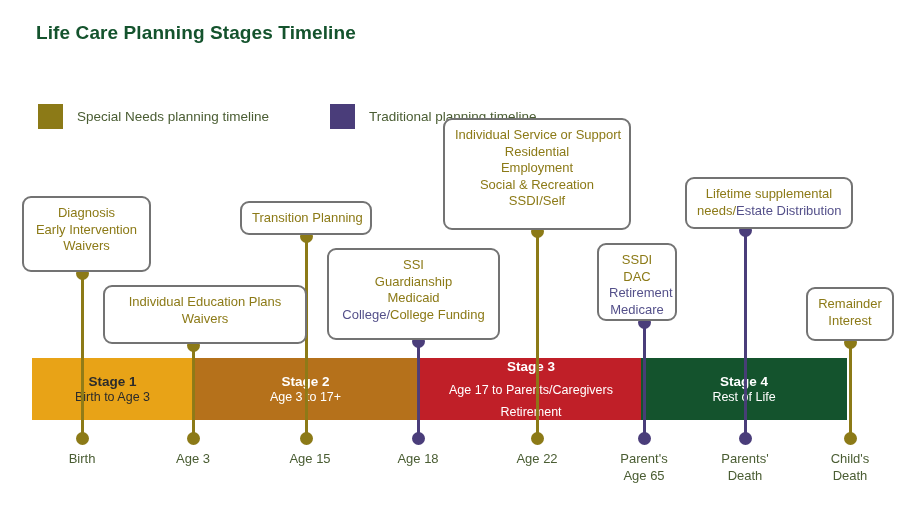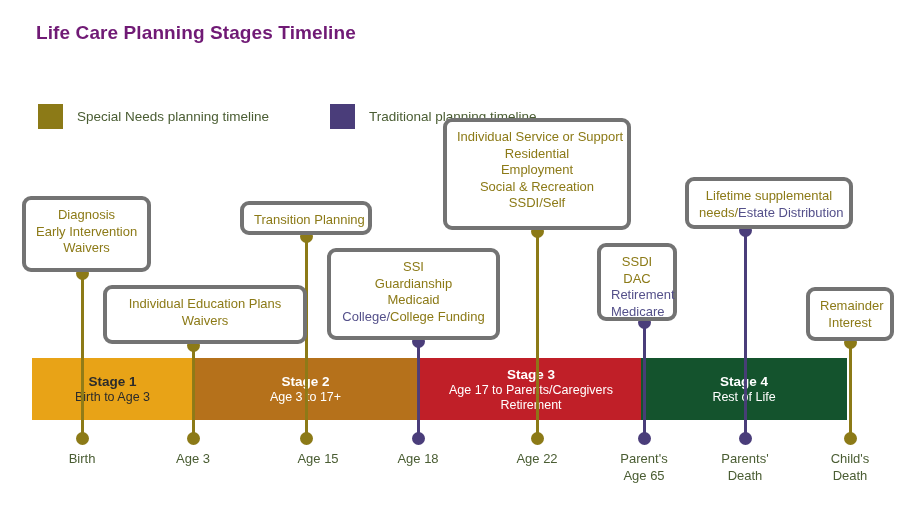--- a/index.html
+++ b/index.html
@@ -7,38 +7,38 @@
     width:915px;height:528px;position:relative;overflow:hidden;
     background:#ffffff;
     font-family:"Liberation Sans","DejaVu Sans",sans-serif;
   }
   #stage{position:absolute;left:0;top:0;width:915px;height:528px;}
 
   
   .title{
     position:absolute;left:36px;top:22px;
     font-size:19px;font-weight:bold;letter-spacing:.1px;
-    color:#701a75;white-space:nowrap;
+    color:#14532d;white-space:nowrap;
   }
 
   
   .legend-item{position:absolute;display:flex;align-items:center;margin-top:32px;}
   .legend-swatch{width:25px;height:25px;display:block;}
   .legend-label{
     margin-left:14px;font-size:13.5px;color:#4a5d33;white-space:nowrap;
   }
 
   
   .conn-line{position:absolute;width:3px;}
   .dot{position:absolute;width:13px;height:13px;border-radius:50%;}
 
   
   .callout{
     position:absolute;box-sizing:border-box;
-    background:#ffffff;border:4px solid #737373;border-radius:9px;
+    background:#ffffff;border:2px solid #737373;border-radius:9px;
     text-align:center;line-height:16.5px;font-size:13px;
     padding:7px 10px;color:#8c7a17;
   }
   .callout .ln{display:block;white-space:nowrap;}
   .gold{color:#8c7a17;}
   .purple{color:#54508a;}
 
   
   .bar{position:absolute;left:32px;top:358px;height:62px;width:818px;}
   .seg{position:absolute;top:0;height:62px;box-sizing:border-box;
@@ -141,21 +141,21 @@
 
   <div class="bar" id="bar-layer">
       <div class="seg" style="left: 0px; width: 161px; background: rgb(232, 163, 23); color: rgb(43, 43, 43);">
         <div class="s-title">Stage 1</div>
         <div class="s-sub">Birth to Age 3</div>
       </div>
       <div class="seg" style="left: 161px; width: 225px; background: rgb(181, 113, 27); color: rgb(255, 255, 255);">
         <div class="s-title">Stage 2</div>
         <div class="s-sub">Age 3 to 17+</div>
       </div>
-      <div class="seg" style="left: 386px; width: 226px; background: rgb(192, 31, 40); color: rgb(255, 255, 255);">
+      <div class="seg" style="left: 386px; width: 226px; background: rgb(192, 31, 40); color: rgb(255, 255, 255); justify-content: space-between;">
         <div class="s-title">Stage 3</div>
         <div class="s-sub">Age 17 to Parents/Caregivers</div>
         <div class="s-sub">Retirement</div>
       </div>
       <div class="seg" style="left: 609px; width: 206px; background: #14532d; color: rgb(255, 255, 255);">
         <div class="s-title">Stage 4</div>
         <div class="s-sub">Rest of Life</div>
       </div>
       <div class="conn-line" style="left: 49px; top: 0px; height: 62px; background: rgb(140, 122, 23); opacity: 0.95;"></div>
       <div class="conn-line" style="left: 160px; top: 0px; height: 62px; background: rgb(140, 122, 23); opacity: 0.95;"></div>
@@ -167,21 +167,21 @@
       <div class="conn-line" style="left: 817px; top: 0px; height: 62px; background: rgb(140, 122, 23); opacity: 0.95;"></div>
     </div>
 
   <div id="axis-layer">
       <div class="axis-label" style="left: 82px; top: 450px;">
         <div>Birth</div>
       </div>
       <div class="axis-label" style="left: 193px; top: 450px;">
         <div>Age 3</div>
       </div>
-      <div class="axis-label" style="left: 318px; top: 450px;">
+      <div class="axis-label" style="left: 310px; top: 450px;">
         <div>Age 15</div>
       </div>
       <div class="axis-label" style="left: 418px; top: 450px;">
         <div>Age 18</div>
       </div>
       <div class="axis-label" style="left: 537px; top: 450px;">
         <div>Age 22</div>
       </div>
       <div class="axis-label" style="left: 644px; top: 450px;">
         <div>Parent's</div>

